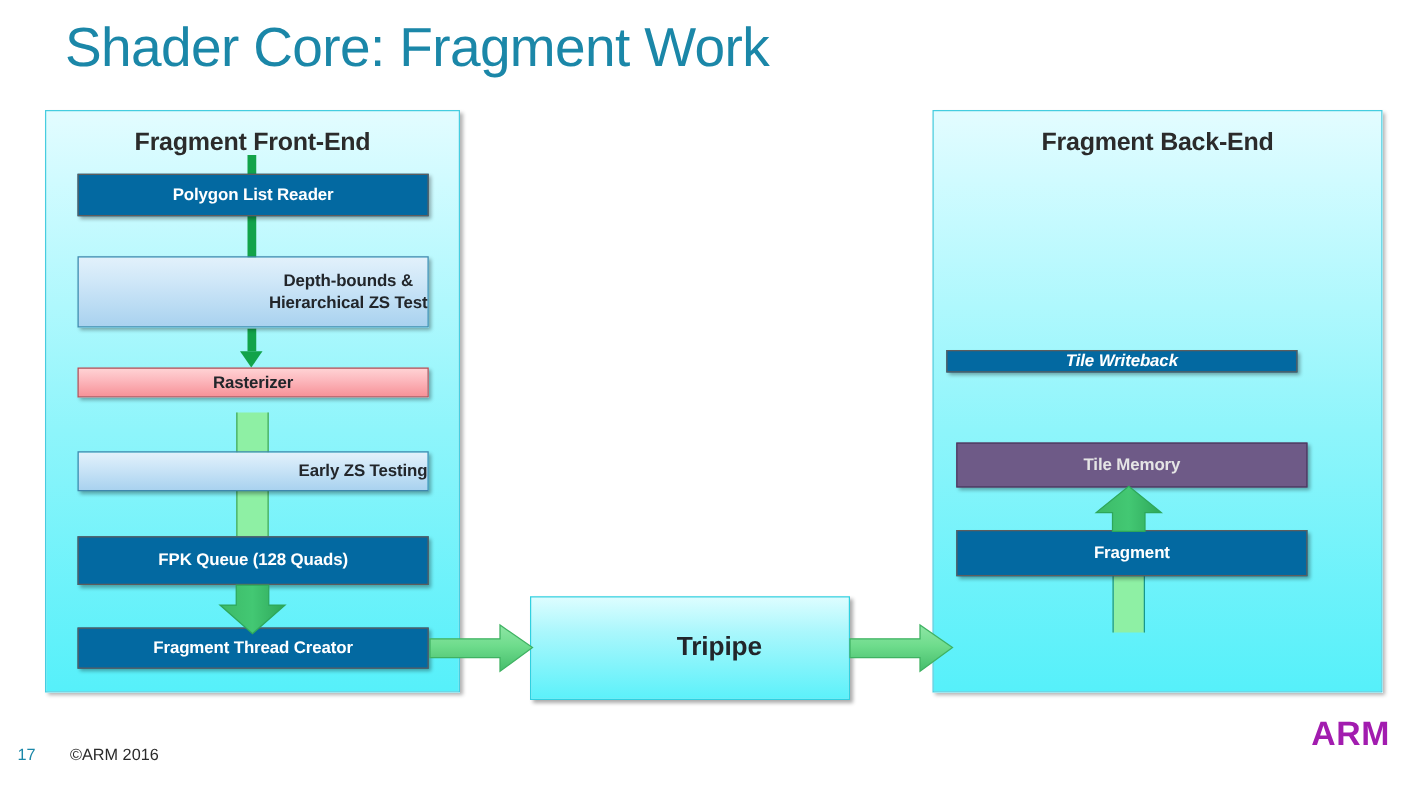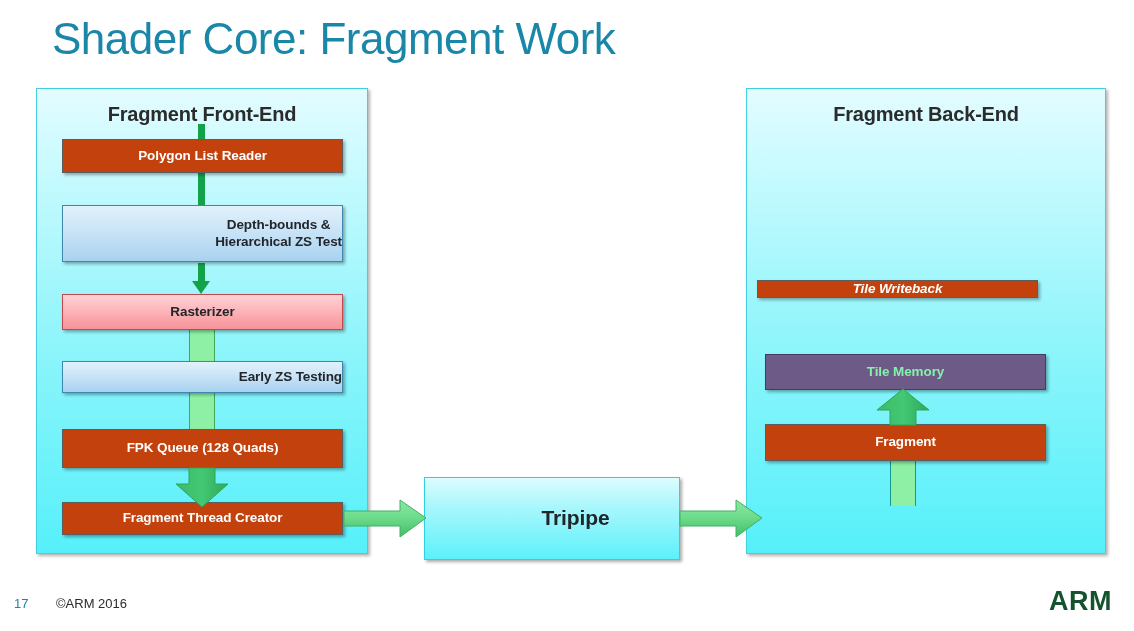--- a/index.html
+++ b/index.html
@@ -36,26 +36,26 @@
 
   
   .box{
     position:absolute;box-sizing:border-box;
     display:flex;align-items:center;justify-content:center;
     text-align:center;line-height:1.25;
     font-size:13.5px;font-weight:bold;letter-spacing:-0.1px;
     box-shadow:2px 2px 3px rgba(0,0,0,0.33);
     z-index:4;
   }
-  .box.gray  {background:#c2410c;border:1.5px solid #5d5d5d;color:#ffffff;}
+  .box.gray  {background:#0369a1;border:1.5px solid #5d5d5d;color:#ffffff;}
   .box.blue  {background:linear-gradient(to bottom,#e2f1fb 0%,#cfe7f8 35%,#a9d2ef 100%);
               border:1.5px solid #3f87ad;color:#22262b;justify-content:flex-end;}
   .box.pink  {background:linear-gradient(to bottom,#ffd2d4 0%,#fcb6bb 45%,#f79298 100%);
               border:1.5px solid #c24850;color:#22262b;}
-  .box.purple{background:#6e5a87;border:1.5px solid #4b3a60;color:#86efac;}
+  .box.purple{background:#6e5a87;border:1.5px solid #4b3a60;color:#e5e5e5;}
   .box.cyan  {background:linear-gradient(to bottom,#ddfdff 0%,#a9f7fc 35%,#5cf1fa 100%);
               border:1.5px solid #2fd0e0;color:#22262b;
               font-size:21px;padding-left:47px;}
 
   
   .conn{position:absolute;z-index:2;}
   
   .stem-thin{background:#12a34a;width:7px;}
   
   .band{background:#8ef0a4;border-left:1px solid #3fa85c;border-right:1px solid #3fa85c;
@@ -71,22 +71,22 @@
   .arrow-svg{position:absolute;z-index:5;overflow:visible;}
 
   
   #page-number{
     position:absolute;left:14px;top:596px;font-size:13px;color:#1b87a8;font-weight:400;
   }
   #copyright{
     position:absolute;left:56px;top:596px;font-size:13px;color:#2b2b2b;
   }
   #arm-logo{
-    position:absolute;right:22px;top:586px;font-size:27px;font-weight:bold;
-    color:#14532d;letter-spacing:0.5px;
+    position:absolute;right:22px;top:572px;font-size:27px;font-weight:bold;
+    color:#a21caf;letter-spacing:0.5px;
   }
 </style>
 </head>
 <body>
 
 <div class="slide">
 
   <div id="slide-title">Shader Core: Fragment Work</div>
 
   <div class="panel" id="panel-front">
@@ -115,21 +115,21 @@
 
   <div class="box gray" style="left:62px;top:139px;width:281px;height:34px;">
     <span>Polygon List Reader</span>
   </div>
 
   <div class="box blue" style="left:62px;top:205px;width:281px;height:57px;white-space:pre-line;">
     <span>Depth-bounds &amp;
 Hierarchical ZS Test</span>
   </div>
 
-  <div class="box pink" style="left:62px;top:294px;width:281px;height:36px;">
+  <div class="box pink" style="left:62px;top:294px;width:281px;height:24px;">
     <span>Rasterizer</span>
   </div>
 
   <div class="box blue" style="left:62px;top:361px;width:281px;height:32px;">
     <span>Early ZS Testing</span>
   </div>
 
   <div class="box gray" style="left:62px;top:429px;width:281px;height:39px;">
     <span>FPK Queue (128 Quads)</span>
   </div>

